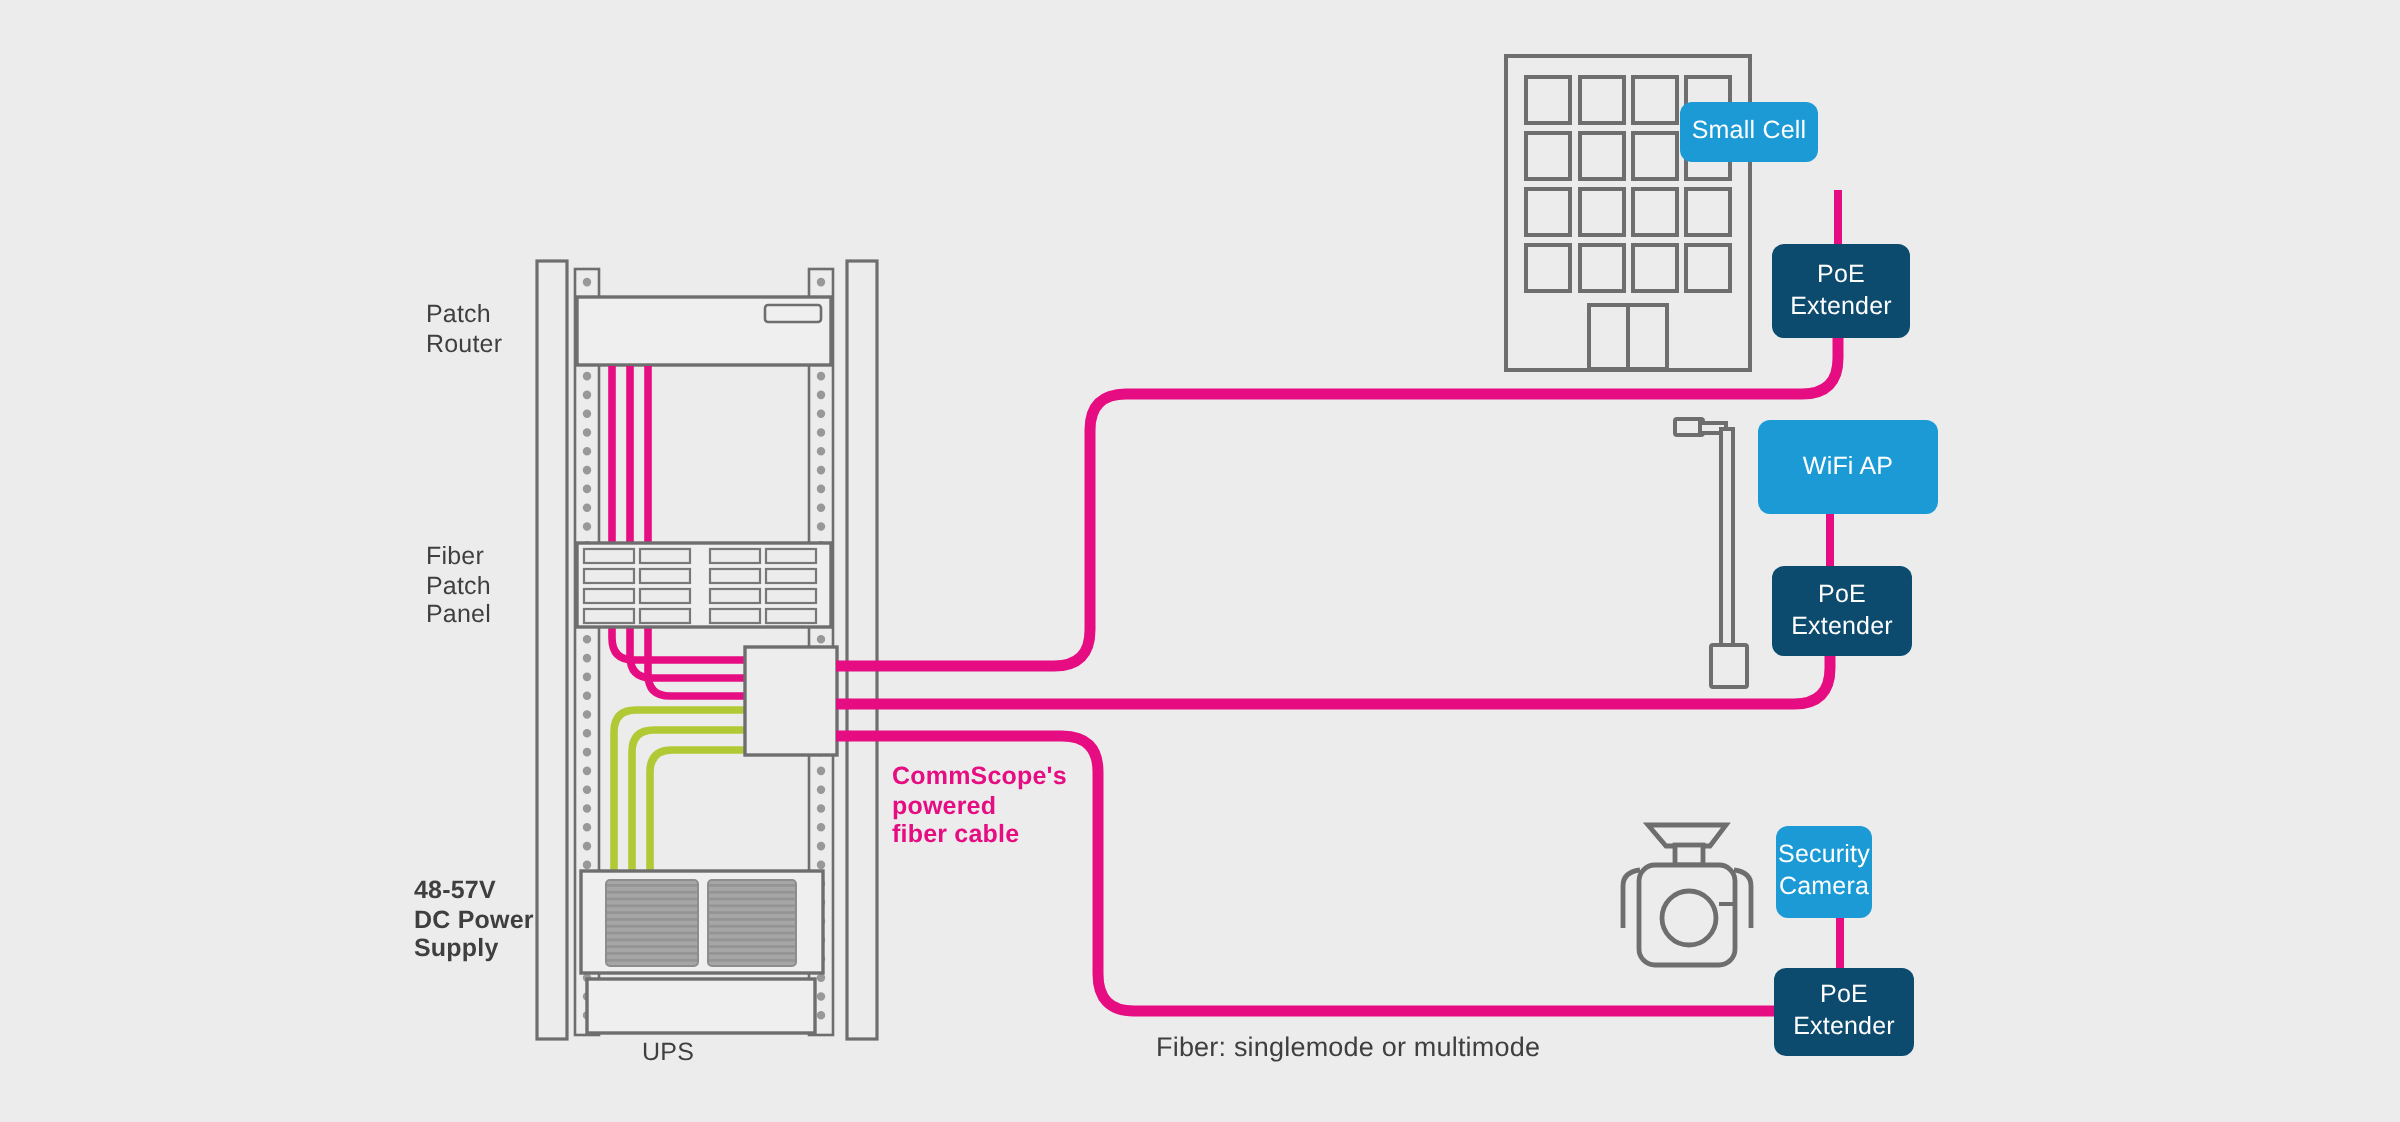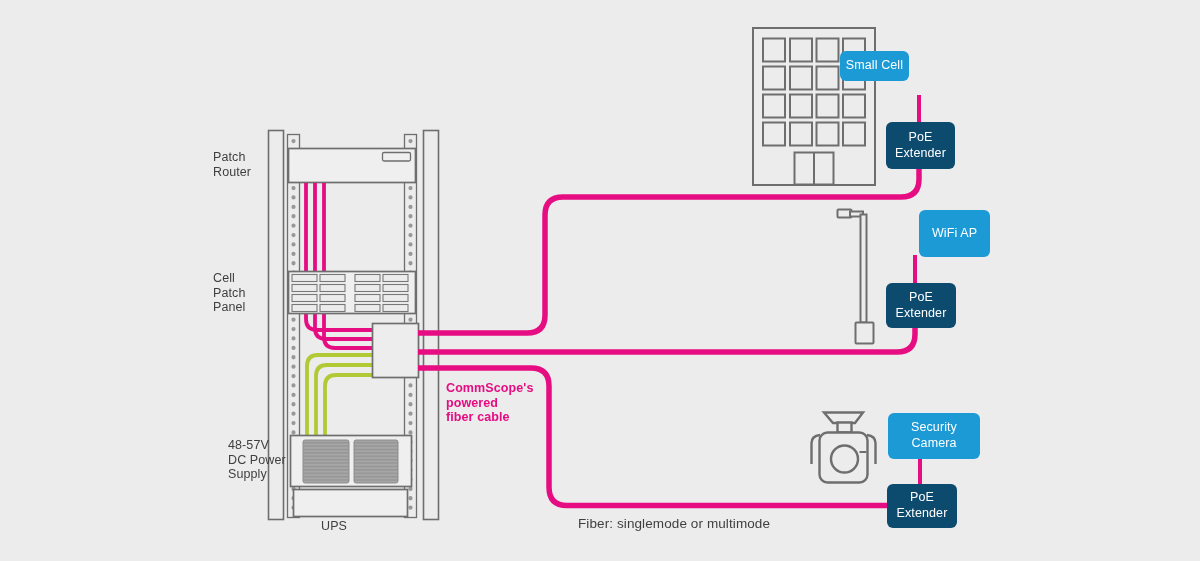--- a/index.html
+++ b/index.html
@@ -151,45 +151,45 @@
       <circle cx="844.5" cy="459" r="13.5"></circle>
       <path d="M 820 435 Q 811.5 436 811.5 443 L 811.5 464"></path>
       <path d="M 867 435 Q 875.5 436 875.5 443 L 875.5 464"></path>
       <line x1="859.5" y1="452" x2="866.5" y2="452" stroke-width="2"></line>
     </g>
   </svg>
 
   <div class="label" style="left:213px; top:150px;">Patch
 Router</div>
 
-  <div class="label" style="left:213px; top:271px;">Cell
+  <div class="label" style="left:213px; top:271px;">Fiber
 Patch
 Panel</div>
 
-  <div class="label" style="left:228px; top:438px;">48-57V
+  <div class="label" style="left:207px; top:438px;font-weight:bold;">48-57V
 DC Power
 Supply</div>
 
   <div class="label center" style="left:321px; top:519px; width:60px;">UPS</div>
 
   <div class="label note" style="left:578px; top:516px;">Fiber: singlemode or multimode</div>
 
   <div class="label magenta" style="left:446px; top:381px;">CommScope's
 powered
 fiber cable</div>
 
   <div class="node blue" style="left:840px; top:51px; width:69px; height:30px;">Small Cell</div>
 
   <div class="node magenta" style="left:886px; top:122px; width:69px; height:47px;">PoE
 Extender</div>
 
-  <div class="node blue" style="left:879px; top:210px; width:71px; height:47px;margin-left:40px;">WiFi AP</div>
+  <div class="node blue" style="left:879px; top:210px; width:90px; height:47px;">WiFi AP</div>
 
   <div class="node magenta" style="left:886px; top:283px; width:70px; height:45px;">PoE
 Extender</div>
 
-  <div class="node blue" style="left:888px; top:413px; width:92px; height:46px;">Security
+  <div class="node blue" style="left:888px; top:413px; width:48px; height:46px;">Security
 Camera</div>
 
   <div class="node magenta" style="left:887px; top:484px; width:70px; height:44px;">PoE
 Extender</div>
 
 </div>
 
 </body></html>

